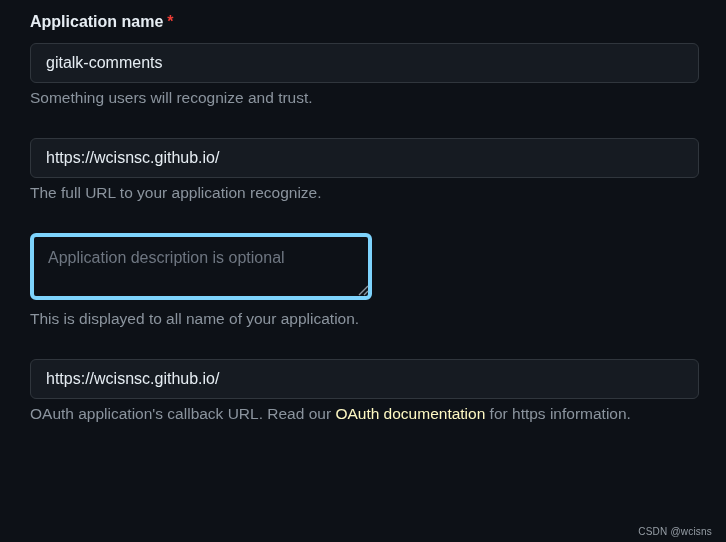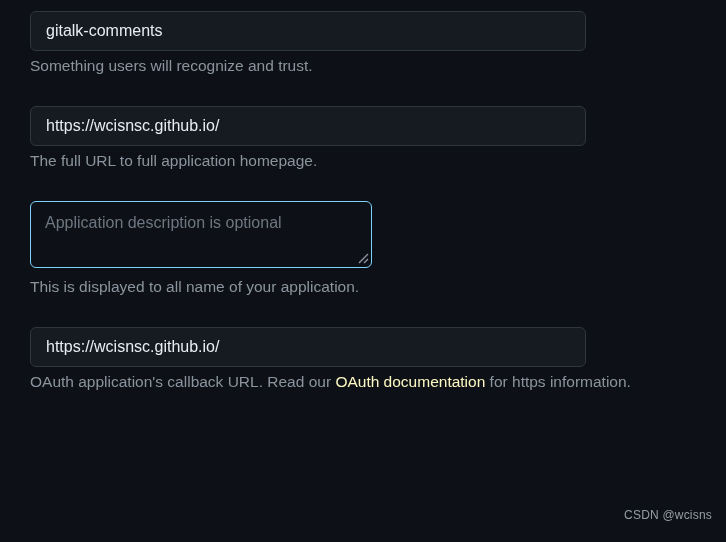--- a/index.html
+++ b/index.html
@@ -18,38 +18,38 @@
     color: #e6edf3;
     margin-bottom: 11px;
   }
   .required-marker {
     color: #ee3d36;
     font-weight: 700;
     margin-left: 4px;
   }
   .text-input {
     display: block;
-    width: 556px;
+    width: 669px;
     height: 40px;
     background: #161b22;
     border: 1px solid #30363d;
     border-radius: 6px;
     color: #e6edf3;
     font-family: "Liberation Sans", sans-serif;
     font-size: 16px;
     padding: 0 15px;
     outline: none;
   }
   .textarea-wrap { position: relative; display: inline-block; }
   .description-textarea {
     display: block;
     width: 342px;
     height: 67px;
     background: #0d1117;
-    border: 1px solid #7dd3fc;
+    border: 4px solid #7dd3fc;
     border-radius: 6px;
     color: #e6edf3;
     font-family: "Liberation Sans", sans-serif;
     font-size: 16px;
     padding: 12px 14px;
     resize: none;
     outline: none;
   }
   .text-input::placeholder, .description-textarea::placeholder { color: #6e7681; }
   .resize-grip {
@@ -63,40 +63,43 @@
   .help-text {
     margin-top: 5px;
     font-size: 15.5px;
     line-height: 20px;
     color: #8b949e;
   }
   .help-link { color: #fef9c3; text-decoration: none; cursor: pointer; }
   .watermark {
     position: absolute;
     right: 14px;
-    bottom: 20px;
-    font-size: 12px;
+    bottom: 5px;
+    font-size: 10px;
     color: rgba(173, 181, 189, 0.85);
     letter-spacing: 0.2px;
     margin-top: 43px;
   }
 </style>
 </head>
 <body>
 
 <div class="form-wrap">
 
   <div class="field">
+    <div class="field-label">
+      <span>Application name</span><span class="required-marker">*</span>
+    </div>
     <input type="text" class="text-input" value="gitalk-comments" style="">
     <div class="help-text">Something users will recognize and trust.</div>
   </div>
 
   <div class="field">
     <input type="text" class="text-input" value="https://wcisnsc.github.io/" style="">
-    <div class="help-text">The full URL to full application homepage.</div>
+    <div class="help-text">The full URL to your application recognize.</div>
   </div>
 
   <div class="field">
     <div class="textarea-wrap">
       <textarea class="description-textarea" placeholder="Application description is optional" style=""></textarea>
       <svg class="resize-grip" viewBox="0 0 11 11">
         <path d="M10 1 L1 10 M10 6 L6 10" stroke="#8b949e" stroke-width="1.4" fill="none"></path>
       </svg>
     </div>
     <div class="help-text">This is displayed to all name of your application.</div>

